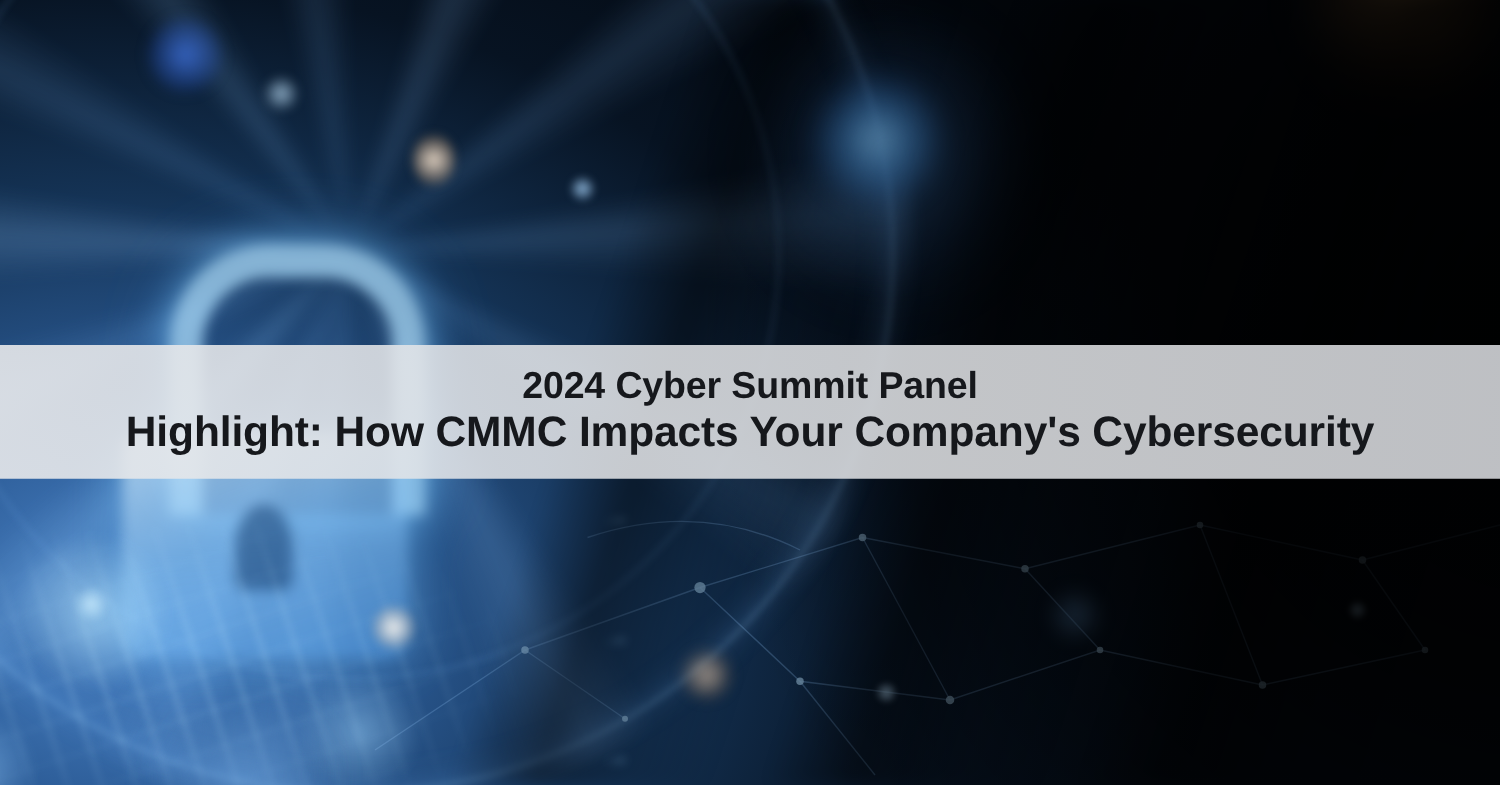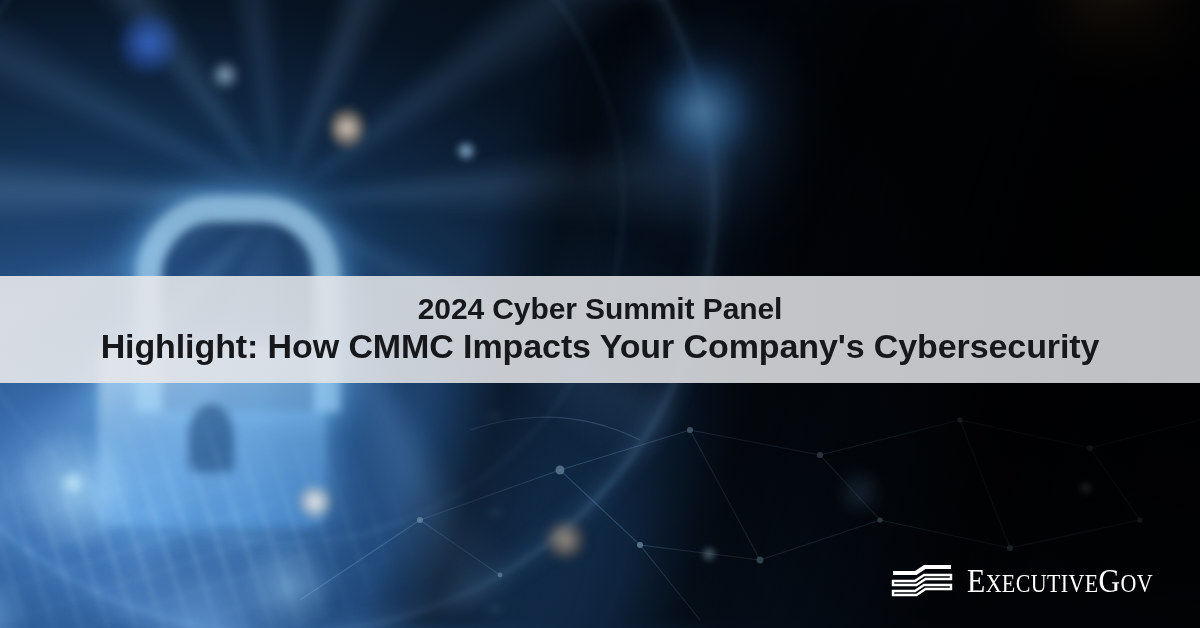--- a/index.html
+++ b/index.html
@@ -310,24 +310,14 @@
               background:radial-gradient(ellipse, rgba(140,195,250,0.45), rgba(0,0,0,0) 72%); filter:blur(14px);"></div>
 
   <div class="bg-layer bg-slabs"></div>
   <div class="bg-layer bg-rightdark"></div>
 
   <div id="title-band">
     <div class="title-line title-line-1">2024 Cyber Summit Panel</div>
     <div class="title-line title-line-2">Highlight: How CMMC Impacts Your Company's Cybersecurity</div>
   </div>
 
-  <div id="logo">
-    <svg id="logo-mark" width="62" height="38" viewBox="0 0 62 38">
-      <g fill="none" stroke="#ffffff" stroke-width="2.4" stroke-linejoin="miter">
-        <path d="M2 9 L24 9 L33 3 L60 3 L60 7 L34.5 7 L25.5 13 L2 13 Z" fill="#ffffff" stroke="none"></path>
-        <path d="M2 19 L24 19 L33 13 L60 13 L60 17 L34.5 17 L25.5 23 L2 23 Z" fill="none"></path>
-        <path d="M2 29 L24 29 L33 23 L60 23 L60 27 L34.5 27 L25.5 33 L2 33 Z" fill="none"></path>
-      </g>
-    </svg>
-    <div id="logo-word"><span class="cap">E</span><span class="sc">XECUTIVE</span><span class="cap">G</span><span class="sc">OV</span></div>
-  </div>
 
 </div>
 
 </body></html>

